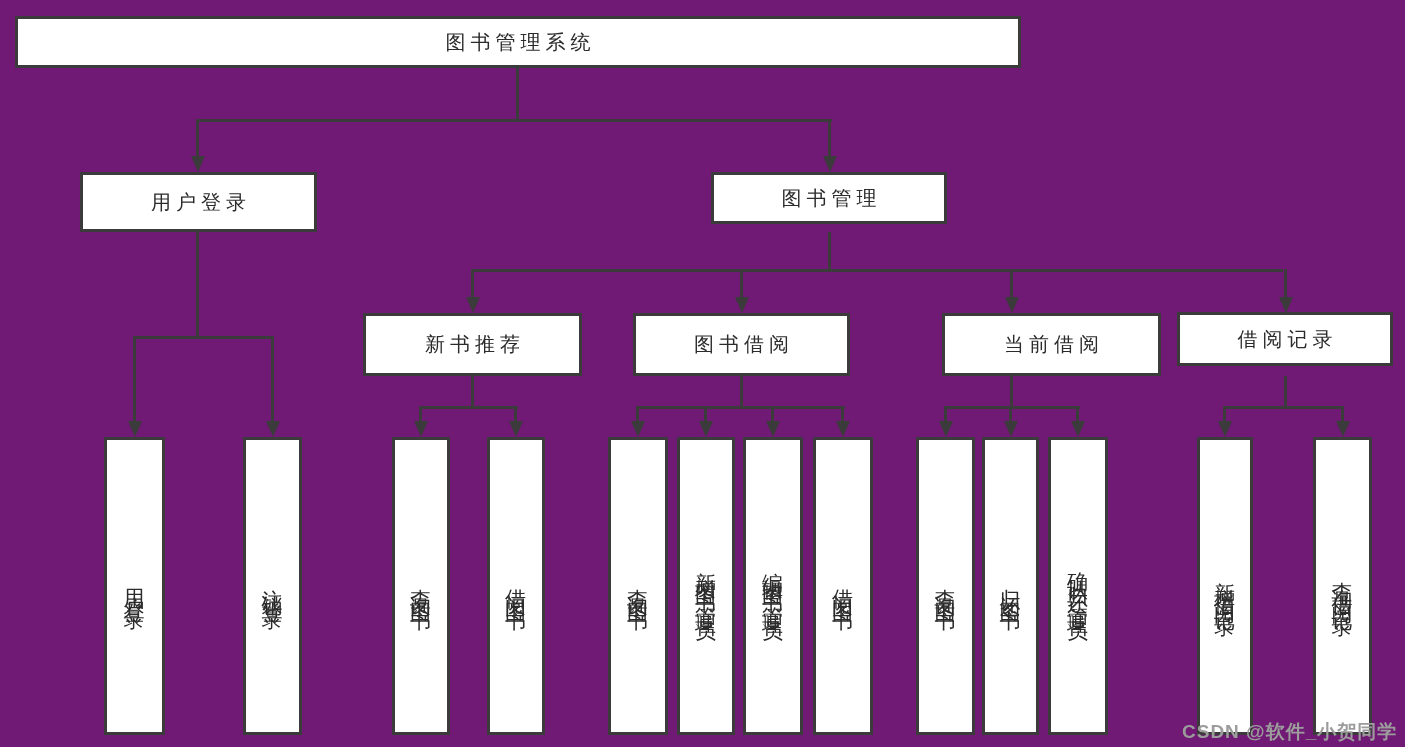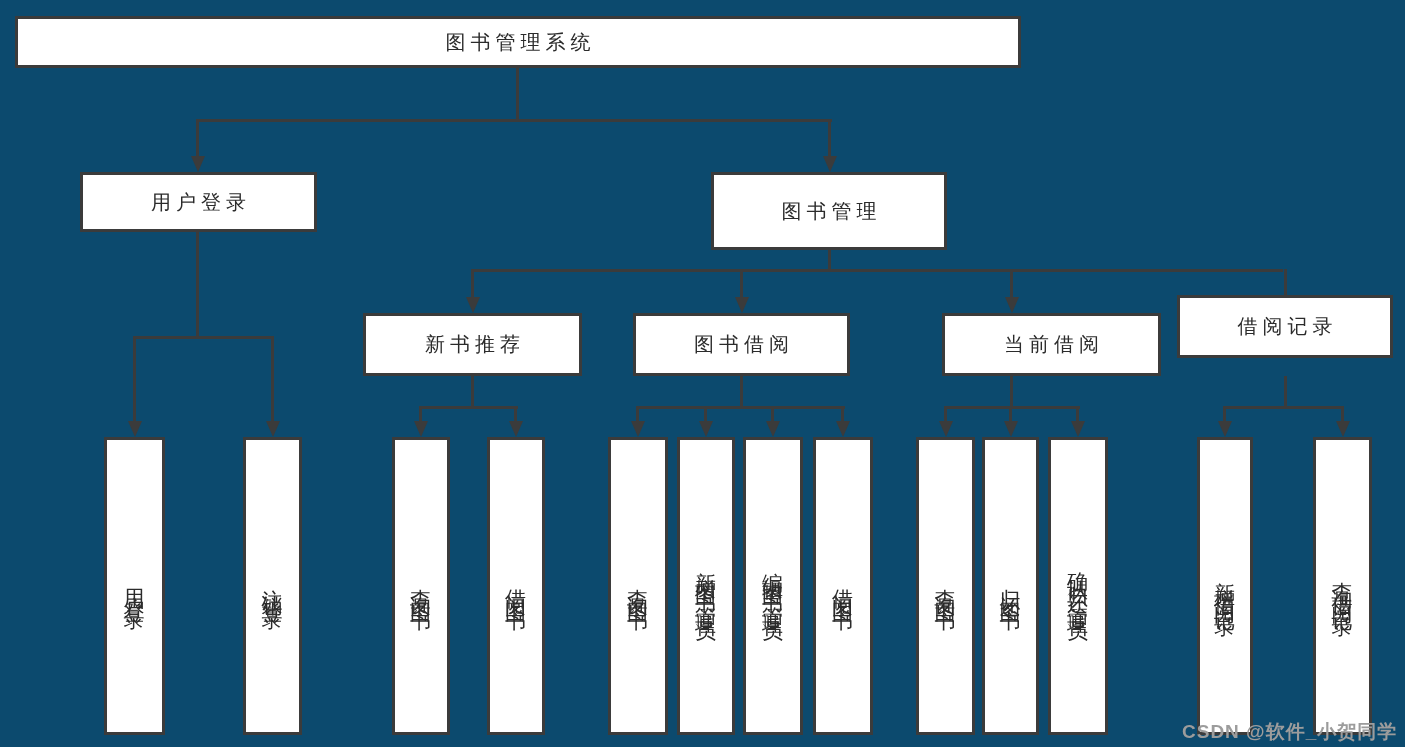--- a/index.html
+++ b/index.html
@@ -1,19 +1,19 @@
 <!DOCTYPE html>
 <html><head>
 <meta charset="utf-8">
 <style>
   html,body{margin:0;padding:0;background:#ffffff;}
   #canvas{
     position:relative;
     width:1405px;height:747px;
-    background:#0c4a6e;
+    background:#701a75;
     font-family:"Liberation Sans","DejaVu Sans",sans-serif;
     overflow:hidden;
   }
   .line{position:absolute;background:#3b3b3b;}
   .vline{width:3px;}
   .hline{height:3px;}
   .arrow{
     position:absolute;width:0;height:0;
     border-left:7px solid transparent;
     border-right:7px solid transparent;
@@ -94,26 +94,26 @@
   <div class="arrow" style="left:836px;top:421px"></div>
   <div class="arrow" style="left:939px;top:421px"></div>
   <div class="arrow" style="left:1004px;top:421px"></div>
   <div class="arrow" style="left:1071px;top:421px"></div>
   <div class="arrow" style="left:1218px;top:421px"></div>
   <div class="arrow" style="left:1336px;top:421px"></div>
 
   <div class="box hbox" style="left:15px;top:16px;width:1006px;height:52px">图书管理系统</div>
 
   <div class="box hbox" style="left:80px;top:172px;width:237px;height:60px">用户登录</div>
-  <div class="box hbox" style="left:711px;top:172px;width:236px;height:78px">图书管理</div>
+  <div class="box hbox" style="left:711px;top:172px;width:236px;height:52px">图书管理</div>
 
   <div class="box hbox" style="left:363px;top:313px;width:219px;height:63px">新书推荐</div>
   <div class="box hbox" style="left:633px;top:313px;width:217px;height:63px">图书借阅</div>
   <div class="box hbox" style="left:942px;top:313px;width:219px;height:63px">当前借阅</div>
-  <div class="box hbox" style="left:1177px;top:295px;width:216px;height:63px">借阅记录</div>
+  <div class="box hbox" style="left:1177px;top:312px;width:216px;height:54px">借阅记录</div>
 
   <div class="box vbox" style="left:104px;top:437px;width:61px;height:298px">用户登录</div>
   <div class="box vbox" style="left:243px;top:437px;width:59px;height:298px">注销登录</div>
 
   <div class="box vbox" style="left:392px;top:437px;width:58px;height:298px">查询图书</div>
   <div class="box vbox" style="left:487px;top:437px;width:58px;height:298px">借阅图书</div>
 
   <div class="box vbox" style="left:608px;top:437px;width:60px;height:298px">查询图书</div>
   <div class="box vbox" style="left:677px;top:437px;width:58px;height:298px">新增图书（管理员）</div>
   <div class="box vbox" style="left:743px;top:437px;width:60px;height:298px">编辑图书（管理员）</div>

